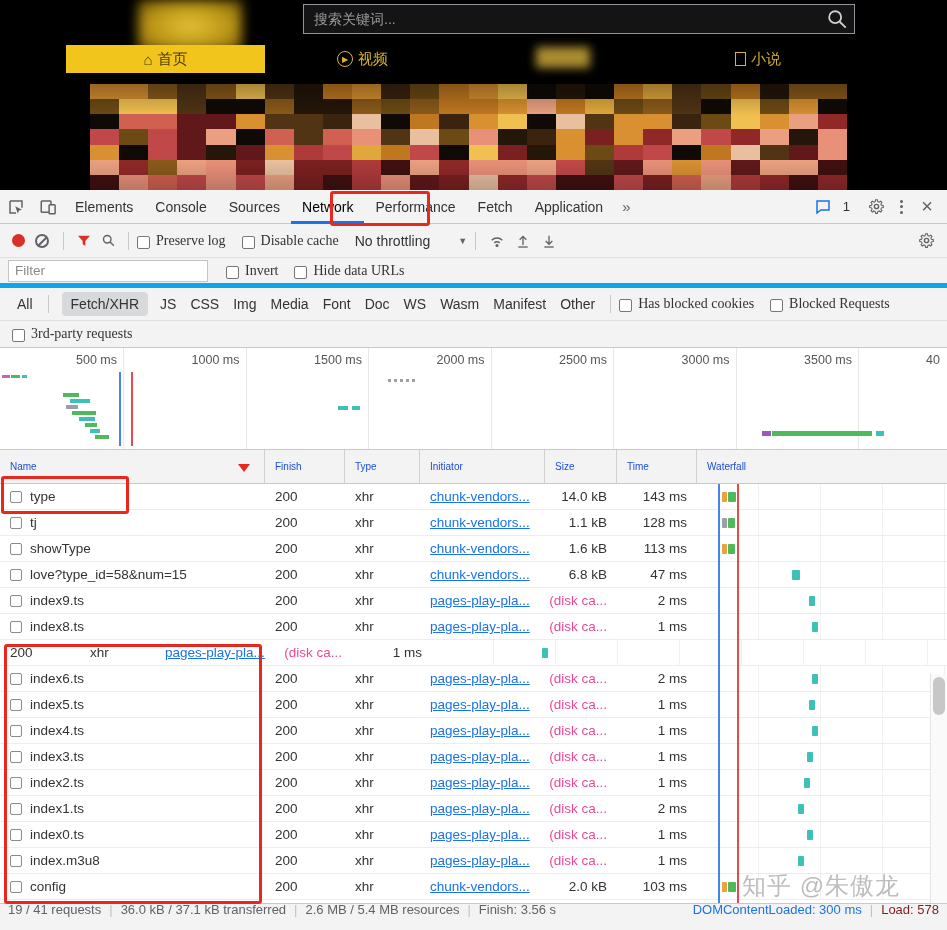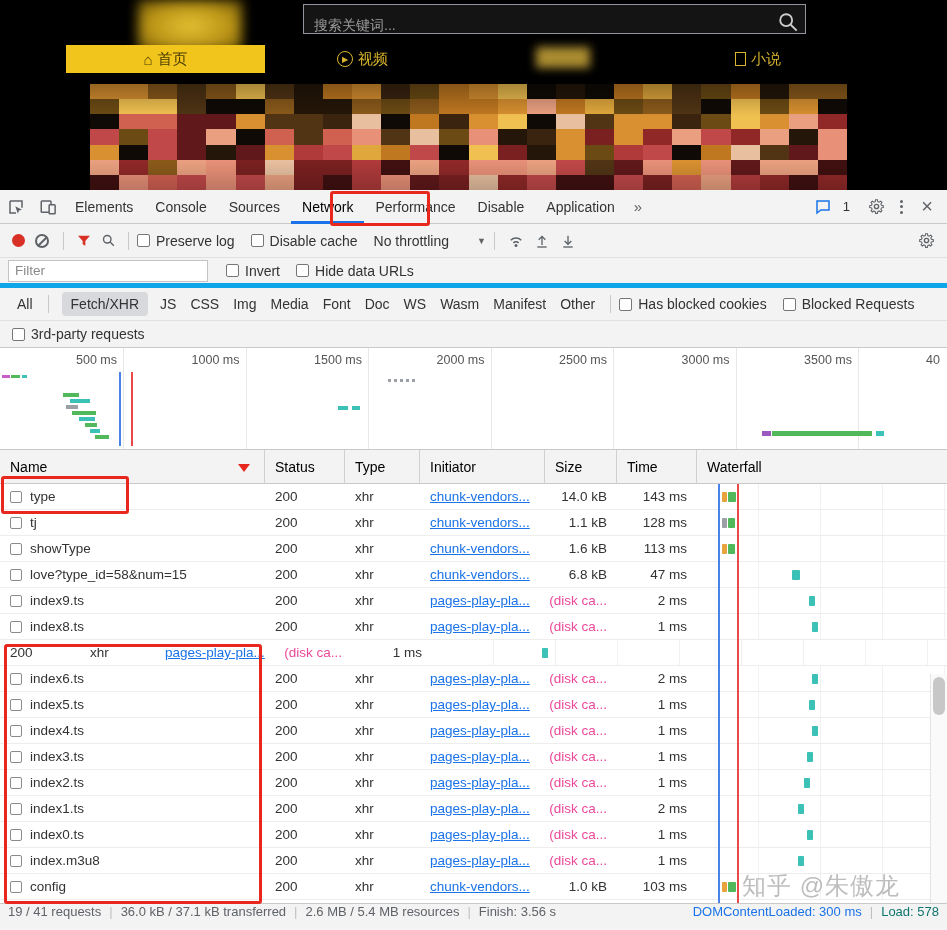--- a/index.html
+++ b/index.html
@@ -4,22 +4,22 @@
 <style>
   * { margin:0; padding:0; box-sizing:border-box; }
   body { background:#fff; font-family:"Liberation Sans","DejaVu Sans",sans-serif; }
   .screen { position:relative; width:947px; height:930px; overflow:hidden; background:#fff; }
 
   
   .web { position:absolute; left:0; top:0; width:947px; height:190px; background:#000; }
   .logo-blur { position:absolute; left:138px; top:0; width:104px; height:52px;
                background:radial-gradient(ellipse at center,#ffd83a 0%,#caa017 60%,#6b5409 100%);
                filter:blur(6px); opacity:.9; }
-  .searchbar { position:absolute; left:303px; top:4px; width:503px; height:30px;
-               border:1px solid #8f959b; background:#141414; display:flex; align-items:flex-end; }
+  .searchbar { position:absolute; left:303px; top:4px; width:552px; height:30px;
+               border:1px solid #8f959b; background:#141414; display:flex; align-items:center; }
   .searchbar input { flex:1; background:transparent; border:none; outline:none;
                      color:#cfcfcf; font-size:14px; padding:0 10px; }
   .searchbar input::placeholder { color:#9a9a9a; }
   .mag-lg { width:34px; display:flex; justify-content:center; align-items:center; }
   .nav-item { position:absolute; top:45px; height:28px; display:flex; align-items:center; gap:5px;
               color:#d9b42e; font-size:15px; }
   .home-btn { position:absolute; left:66px; top:45px; width:199px; height:28px;
               background:#f2c51d; color:#4a3c03; display:flex; align-items:center; justify-content:center;
               gap:5px; font-size:15px; }
   .nav-blur { position:absolute; left:536px; top:47px; width:54px; height:21px;
@@ -49,21 +49,21 @@
 
   .toolbar { height:34px; background:#f3f3f3; border-bottom:1px solid #e0e0e0;
              display:flex; align-items:center; }
   .rec-dot { width:13px; height:13px; border-radius:50%; background:#d93025; margin:0 10px 0 12px; }
   .clear-ic { width:14px; height:14px; border:2px solid #5f6368; border-radius:50%; position:relative; margin-right:6px; }
   .clear-ic::after { content:""; position:absolute; left:-1px; top:5px; width:12px; height:2px;
                      background:#5f6368; transform:rotate(-45deg); }
   .vdiv { width:1px; height:18px; background:#c9c9c9; margin:0 8px; }
   .chk { display:inline-block; width:13px; height:13px; border:1px solid #767676; border-radius:2px;
          background:#fff; margin-right:6px; flex:none; }
-  .chklbl { display:flex; align-items:center; margin-right:16px; white-space:nowrap; }
+  .chklbl { display:flex; align-items:flex-end; margin-right:16px; white-space:nowrap;font-family:Liberation Serif, serif; }
   .caret { font-size:9px; color:#5f6368; margin-left:28px; }
   .gear-right { margin-left:auto; padding-right:10px; }
 
   .filterrow { height:30px; background:#f3f3f3; border-bottom:5px solid #0ea5e9;
                display:flex; align-items:center; }
   .filter-input { width:200px; height:22px; margin-left:8px; margin-right:18px;
                   border:1px solid #c4c4c4; background:#fff; font-size:13.5px; padding:0 6px;
                   color:#333; outline:none; font-family:inherit; }
   .filter-input::placeholder { color:#8a8a8a; }
 
@@ -76,46 +76,46 @@
               display:flex; align-items:center; padding-left:12px; }
 
   .overview { position:relative; height:102px; background:#fff; border-bottom:1px solid #c9c9c9; overflow:hidden; }
   .grid { position:absolute; top:0; bottom:0; width:1px; background:#e8e8e8; }
   .ticklabel { position:absolute; top:5px; font-size:12.5px; color:#555; text-align:right; }
   .ovbar { position:absolute; }
   .ovline { position:absolute; top:24px; height:74px; width:2px; }
 
   .thead { height:34px; background:#f3f3f3; border-bottom:1px solid #c9c9c9; display:flex; }
   .hcell { border-right:1px solid #d0d0d0; display:flex; align-items:center; padding-left:10px;
-           font-size:14px; color:#000000; position:relative; }
+           font-size:10px; color:#1d4ed8; position:relative; }
   .c-name { width:265px; } .c-status { width:80px; } .c-type { width:75px; }
   .c-init { width:125px; } .c-size { width:72px; } .c-time { width:80px; }
   .c-wf { flex:1; position:relative; }
   .name-sort { position:absolute; right:14px; top:14px; width:0; height:0;
                border:6px solid transparent; border-top:8px solid #e8281e; }
 
   .rows { position:relative; height:419px; overflow:hidden; background:#fff; }
   .row { display:flex; height:26px; border-bottom:1px solid #ededed; align-items:stretch; }
   .cell { display:flex; align-items:center; padding-left:10px; font-size:13.5px; color:#333;
           overflow:hidden; white-space:nowrap; }
   .cell.c-size, .cell.c-time { justify-content:flex-end; padding-right:10px; padding-left:2px; }
   .cell.c-size.gray { color:#ec4899; }
   .cb { display:inline-block; width:12px; height:12px; border:1px solid #8a8a8a; border-radius:2px;
         background:#fff; margin-right:8px; flex:none; }
   .c-init a { color:#1a73e8; text-decoration:underline; }
   .row .c-wf { background:repeating-linear-gradient(to right,transparent 0 61px,#f1f1f1 61px 62px); }
   .wfbar { position:absolute; top:8px; height:10px; border-radius:1px; }
   .vline { position:absolute; top:0; bottom:0; width:2px; z-index:2; }
 
   .statusbar { height:27px; background:#f3f3f3; border-top:1px solid #c9c9c9;
-               display:flex; align-items:flex-start; font-size:13px; color:#5f6368; padding:0 8px; }
+               display:flex; align-items:flex-end; font-size:13px; color:#5f6368; padding:13px 8px; }
   .sb-sep { color:#c0c0c0; margin:0 8px; }
   .sb-right { margin-left:auto; display:flex; align-items:center; }
   .sb-blue { color:#1a73e8; }
-  .sb-red { color:#0f766e; }
+  .sb-red { color:#7f1d1d; }
 
   .scrollbar { position:absolute; left:930px; top:674px; width:17px; height:229px;
                background:#fafafa; border-left:1px solid #e4e4e4; z-index:3; }
   .scrollbar { top:674px; } 
   .sb-thumb { position:absolute; left:2px; top:3px; width:12px; height:38px; background:#c7c7c7; border-radius:7px; }
 
   .anno { position:absolute; border:3px solid #e8281e; border-radius:3px; z-index:9; pointer-events:none; }
   .watermark { position:absolute; left:742px; top:870px; z-index:10; font-size:24px;
                color:rgba(178,178,178,.85); letter-spacing:1px; white-space:nowrap; }
 </style>
@@ -352,21 +352,21 @@
             <rect x="3" y="4" width="13" height="15" rx="1" fill="none" stroke="#5f6368" stroke-width="2"></rect>
             <rect x="13.5" y="9" width="8" height="12" rx="1" fill="#f3f3f3" stroke="#5f6368" stroke-width="2"></rect>
           </svg>
       </span>
       <div style="display:flex;height:34px;" id="tabs">
           <div class="tab">Elements</div>
           <div class="tab">Console</div>
           <div class="tab">Sources</div>
           <div class="tab active">Network</div>
           <div class="tab">Performance</div>
-          <div class="tab">Disable</div>
+          <div class="tab">Fetch</div>
           <div class="tab">Application</div>
         </div>
       <span class="more-tabs">»</span>
       <div class="tab-right">
         <span class="iconbtn">
           <svg width="18" height="18" viewBox="0 0 24 24">
               <path d="M4 4h16v12H9l-5 4z" fill="none" stroke="#1a73e8" stroke-width="2"></path>
             </svg>
         </span>
         <span class="badge1">1</span>
@@ -526,21 +526,21 @@
         <div class="ovbar" style="left: 876px; top: 83px; width: 8px; height: 5px; background: rgb(59, 193, 182);"></div>
         <div class="ovline" style="left: 119px; background: rgb(74, 131, 232);"></div>
         <div class="ovline" style="left: 131px; background: rgb(232, 74, 74);"></div>
       </div>
 
     <div class="thead">
       <div class="hcell c-name">
         <span>Name</span>
         <span class="name-sort"></span>
       </div>
-      <div class="hcell c-status">Status</div>
+      <div class="hcell c-status">Finish</div>
       <div class="hcell c-type">Type</div>
       <div class="hcell c-init">Initiator</div>
       <div class="hcell c-size">Size</div>
       <div class="hcell c-time">Time</div>
       <div class="hcell c-wf" style="border-right:none;">Waterfall</div>
     </div>
 
     <div class="rows" id="rows">
   <div class="row">
     <div class="cell c-name">
@@ -799,21 +799,21 @@
   <div class="row">
     <div class="cell c-name">
             <span class="cb"></span>
             <span class="nm">config</span>
           </div>
     <div class="cell c-status">200</div>
     <div class="cell c-type">xhr</div>
     <div class="cell c-init">
             <a href="#">chunk-vendors...</a>
           </div>
-    <div class="cell c-size">1.0 kB</div>
+    <div class="cell c-size">2.0 kB</div>
     <div class="cell c-time">103 ms</div>
     <div class="cell c-wf">
             <div class="wfbar" style="left: 25px; width: 5px; background: rgb(232, 163, 61);"></div>
             <div class="wfbar" style="left: 31px; width: 8px; background: rgb(81, 184, 91);"></div>
           </div>
   </div>
 <div class="vline" style="left: 718px; background: rgb(74, 131, 232);"></div>
         <div class="vline" style="left: 737px; background: rgb(232, 74, 74);"></div>
       </div>
 

